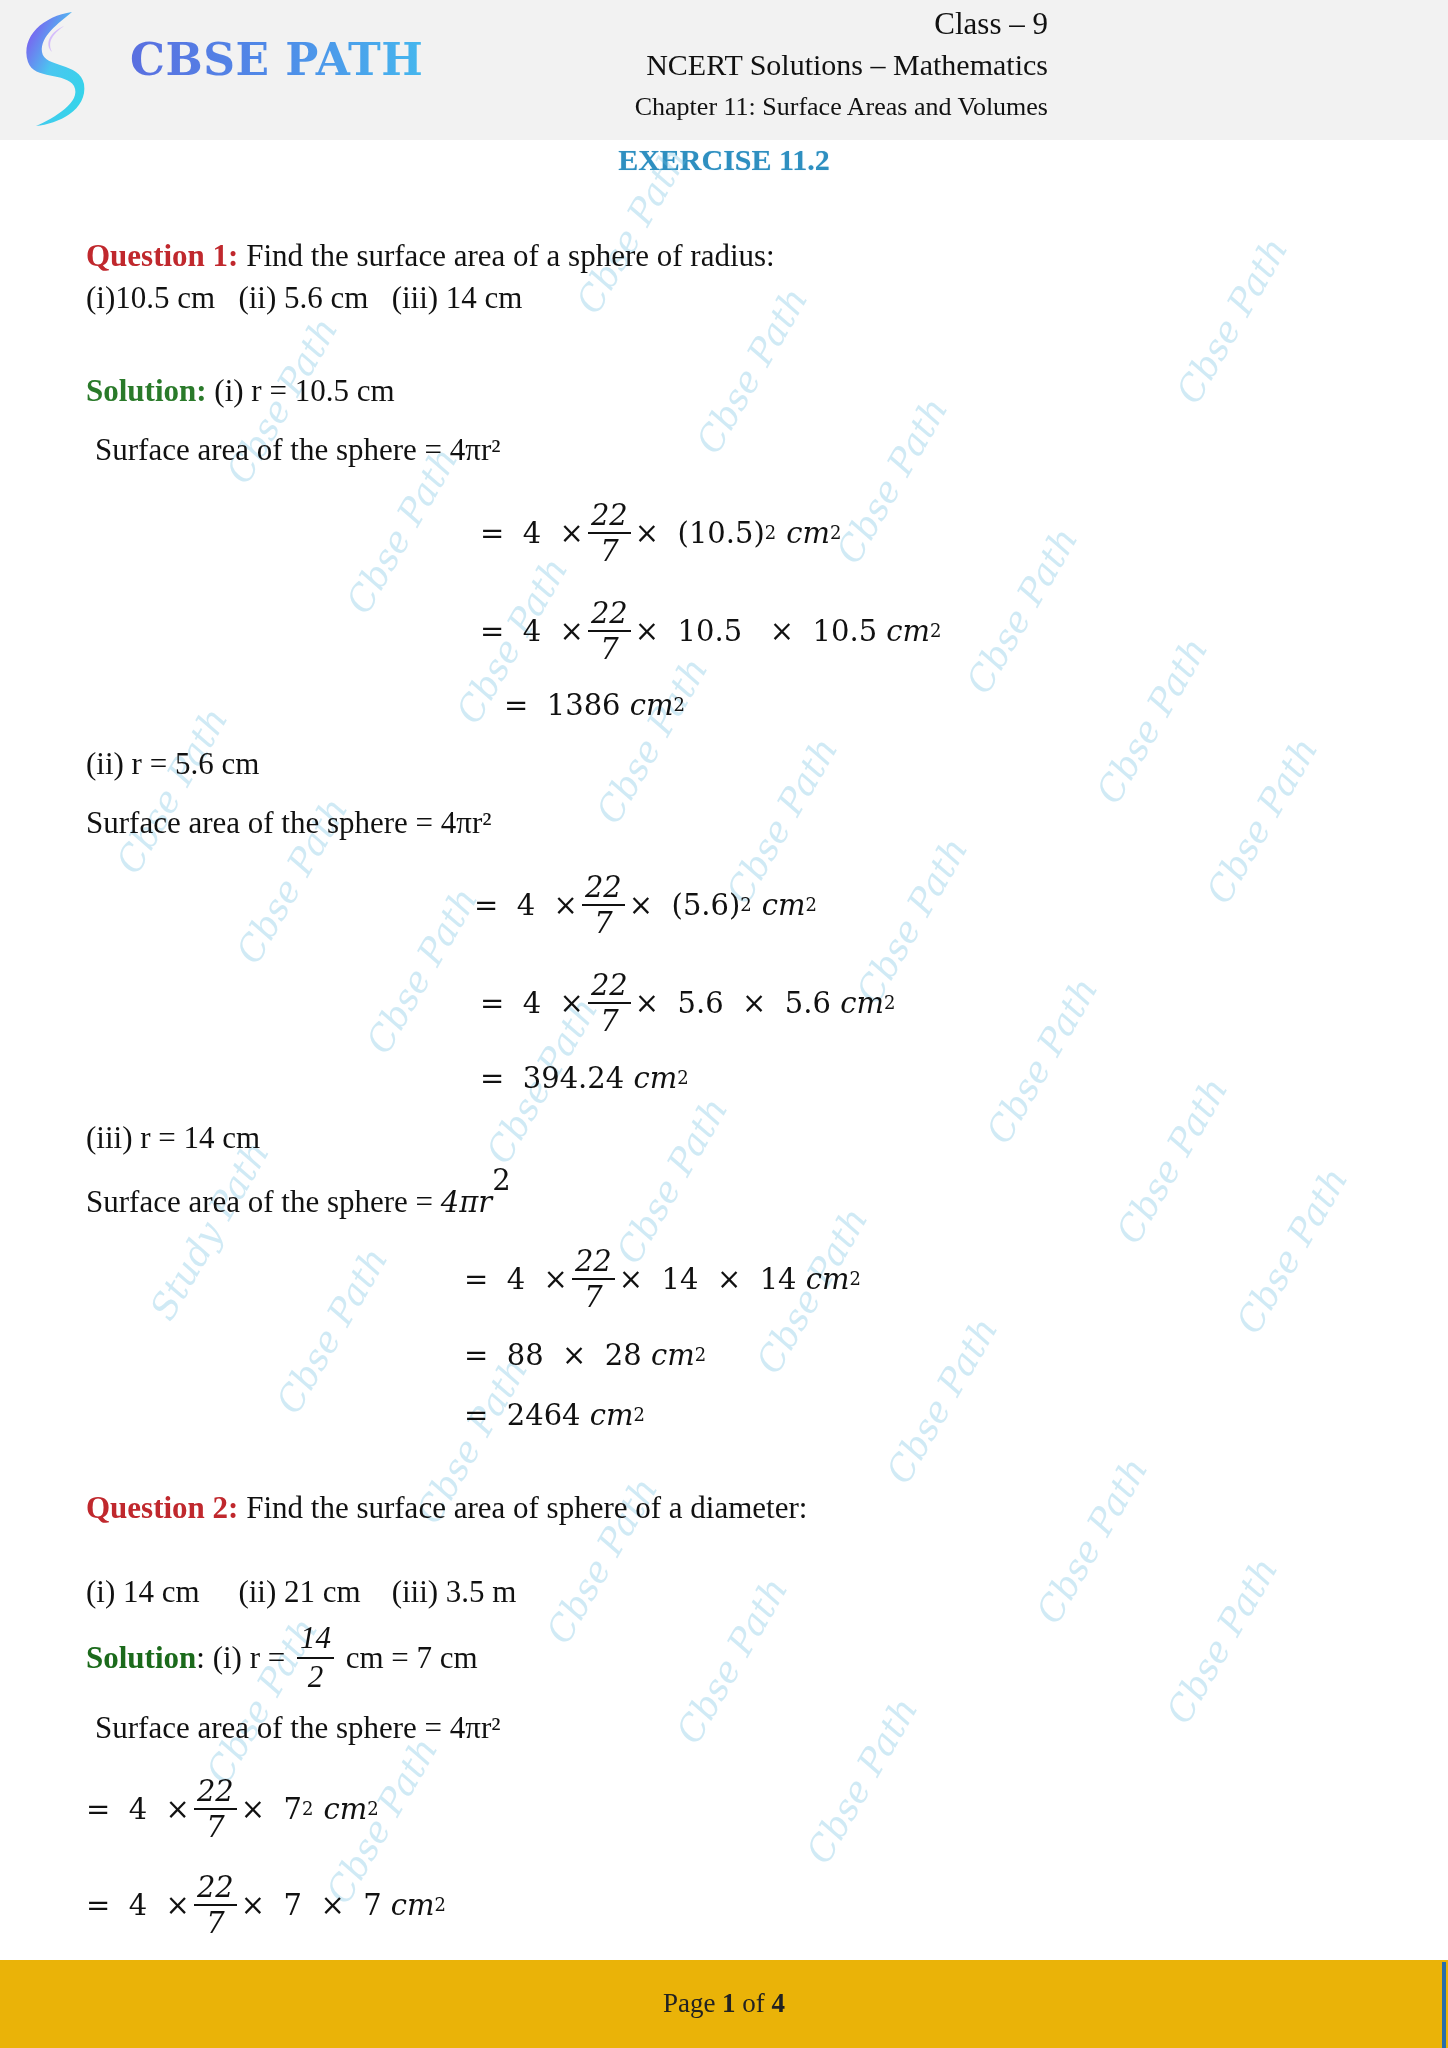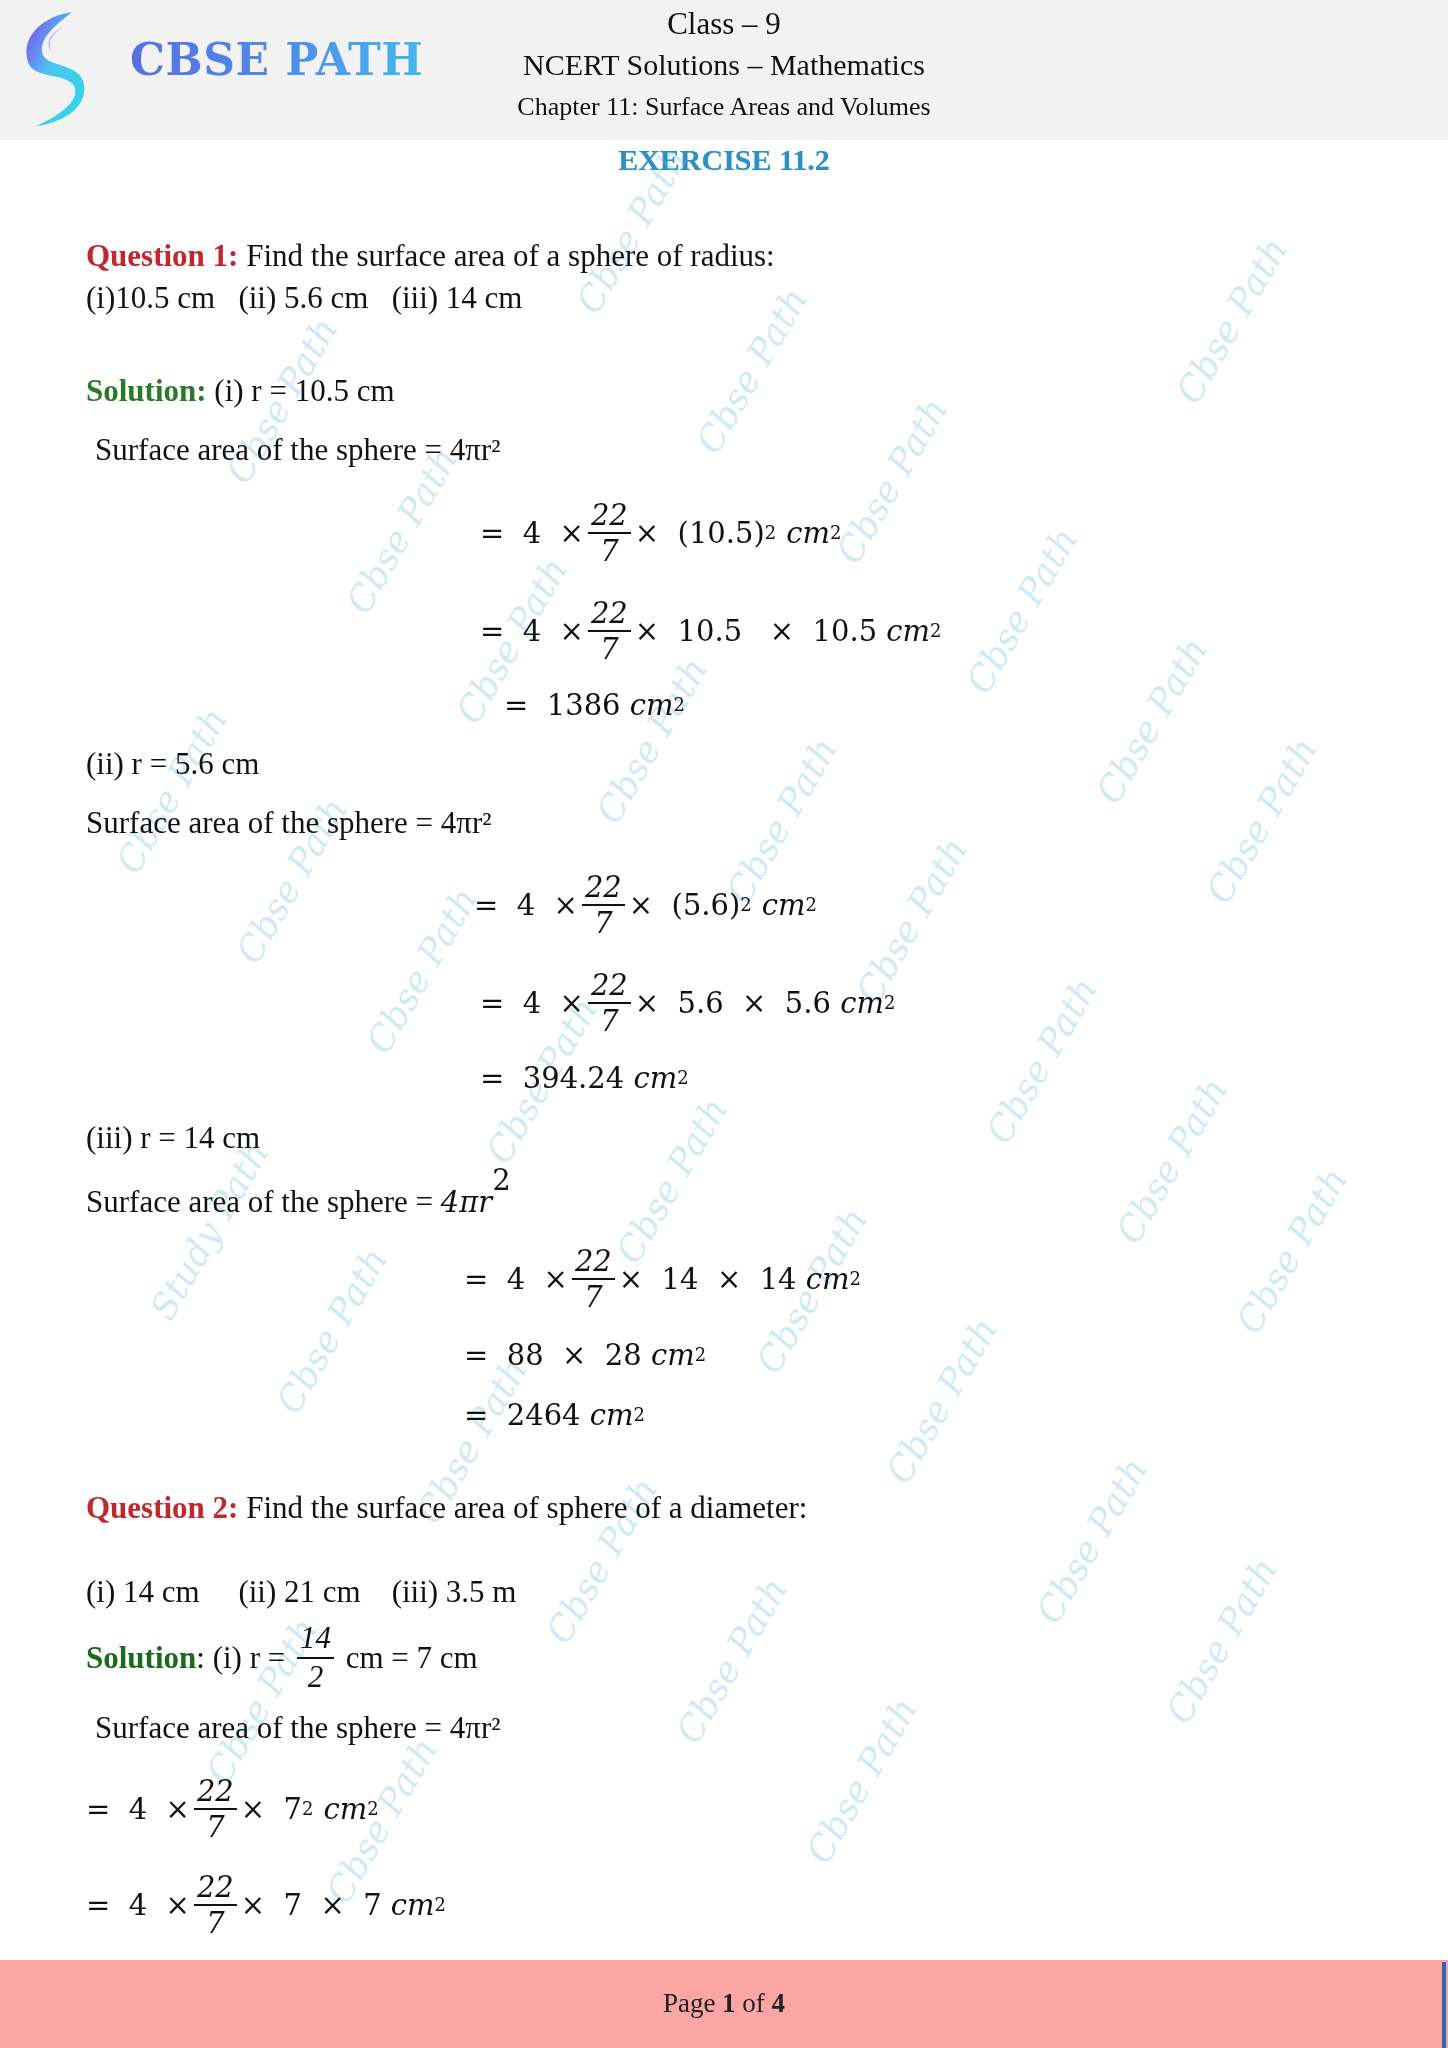--- a/index.html
+++ b/index.html
@@ -12,21 +12,21 @@
     position: absolute; left: 0; top: 0; width: 1448px; height: 140px;
     background: #f2f2f2;
   }
   .logo { position: absolute; left: 14px; top: 6px; width: 80px; height: 124px; }
   .brand {
     position: absolute; left: 130px; top: 34px;
     font-family: "DejaVu Serif", serif; font-weight: bold; font-size: 44px; letter-spacing: 0.5px;
     background: linear-gradient(90deg, #5a6fe0 0%, #4f8be8 50%, #45b7ee 100%);
     -webkit-background-clip: text; background-clip: text; color: transparent;
   }
-  .hdr-center { position: absolute; left: 400px; width: 648px; text-align: center; }
+  .hdr-center { position: absolute; left: 400px; width: 648px; text-align: right; }
   .exercise {
     position: absolute; top: 143px; left: 0; width: 1448px; text-align: center;
     font-weight: bold; font-size: 30px; color: #2e8fc0;
     text-shadow: 0 0 1px #9fd0ea;
   }
   .txt { position: absolute; font-size: 31px; white-space: nowrap; color: #111; }
   .q-label { color: #c0282d; font-weight: bold; }
   .s-label { color: #2a7a2a; font-weight: bold; }
   .s-label.dark { color: #1b6a1b; }
   .math { font-family: "DejaVu Serif", serif; font-size: 29px; }
@@ -35,21 +35,21 @@
   .frac {
     display: inline-block; vertical-align: middle; text-align: center;
     margin: 0 4px; line-height: 1.05; font-style: italic;
   }
   .frac .num { display: block; border-bottom: 2px solid #111; padding: 0 3px 2px; }
   .frac .den { display: block; padding-top: 2px; }
   .eqrow { position: absolute; white-space: nowrap; display: flex; align-items: center; height: 86px; }
   .eqrow span.gap { display: inline-block; width: 10px; }
   .footer {
     position: absolute; left: 0; top: 1960px; width: 1448px; height: 88px;
-    background: #fca5a5;
+    background: #eab308;
   }
   .page-num {
     position: absolute; top: 28px; left: 0; width: 1448px; text-align: center;
     font-size: 27px; color: #222;
   }
   .page-num b { font-weight: bold; }
   .edge-bar { position: absolute; right: 2px; top: 1962px; width: 4px; height: 86px; background: #2a6ea8; }
   .wm {
     position: absolute; font-family: "DejaVu Serif", serif; font-style: italic;
     font-size: 36px; color: rgba(110,190,225,0.32); transform: rotate(-60deg);

